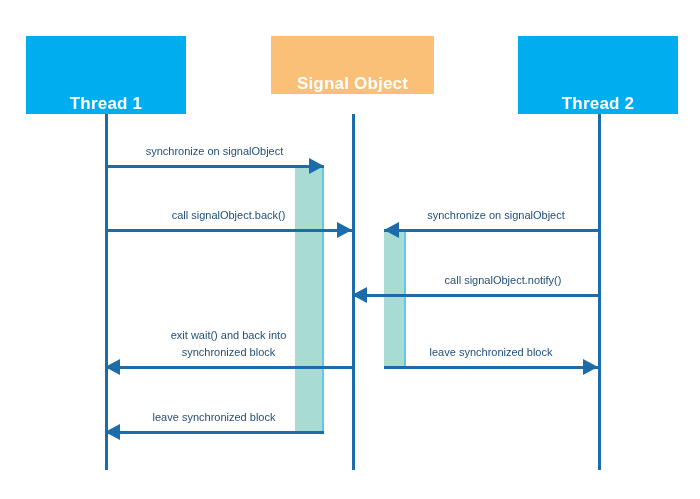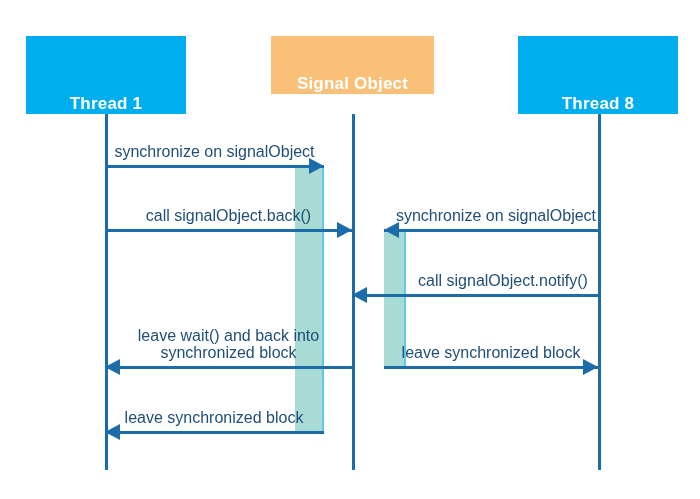--- a/index.html
+++ b/index.html
@@ -71,21 +71,21 @@
   }
   .msg-head.right {
     border-left: 15px solid #1B6CA8;
   }
   .msg-head.left {
     border-right: 15px solid #1B6CA8;
   }
   .msg-label {
     position: absolute;
     color: #1F4E79;
-    font-size: 16px;
+    font-size: 11px;
     line-height: 17px;
     text-align: center;
     white-space: pre-line;
     bottom: 5px;
     width: 100%;
     left: 0;
   }
 </style>
 </head>
 <body>
@@ -101,21 +101,21 @@
 
   <div class="participant" style="left:26px; top:36px; width:160px; height:78px; background:#00AEEF;">
     <span class="participant-label">Thread 1</span>
   </div>
 
   <div class="participant" style="left:271px; top:36px; width:163px; height:58px; background:#FBC078;">
     <span class="participant-label">Signal Object</span>
   </div>
 
   <div class="participant" style="left:518px; top:36px; width:160px; height:78px; background:#00AEEF;">
-    <span class="participant-label">Thread 8</span>
+    <span class="participant-label">Thread 2</span>
   </div>
 
   <div class="message" style="left:105px; top:165px; width:219px;">
     <div class="msg-line" style="width:219px;"></div>
     <div class="msg-head right" style="left:204px;"></div>
     <div class="msg-label">synchronize on signalObject</div>
   </div>
 
   <div class="message" style="left:105px; top:229px; width:247px;">
     <div class="msg-line" style="width:247px;"></div>
@@ -131,21 +131,21 @@
 
   <div class="message" style="left:352px; top:294px; width:246px;">
     <div class="msg-line" style="width:246px;"></div>
     <div class="msg-head left" style="left:0px;"></div>
     <div class="msg-label" style="left:56px; width:190px;">call signalObject.notify()</div>
   </div>
 
   <div class="message" style="left:105px; top:366px; width:247px;">
     <div class="msg-line" style="width:247px;"></div>
     <div class="msg-head left" style="left:0px;"></div>
-    <div class="msg-label">leave wait() and back into
+    <div class="msg-label">exit wait() and back into
 synchronized block</div>
   </div>
 
   <div class="message" style="left:384px; top:366px; width:214px;">
     <div class="msg-line" style="width:214px;"></div>
     <div class="msg-head right" style="left:199px;"></div>
     <div class="msg-label" style="left:8px; width:198px;">leave synchronized block</div>
   </div>
 
   <div class="message" style="left:105px; top:431px; width:219px;">

